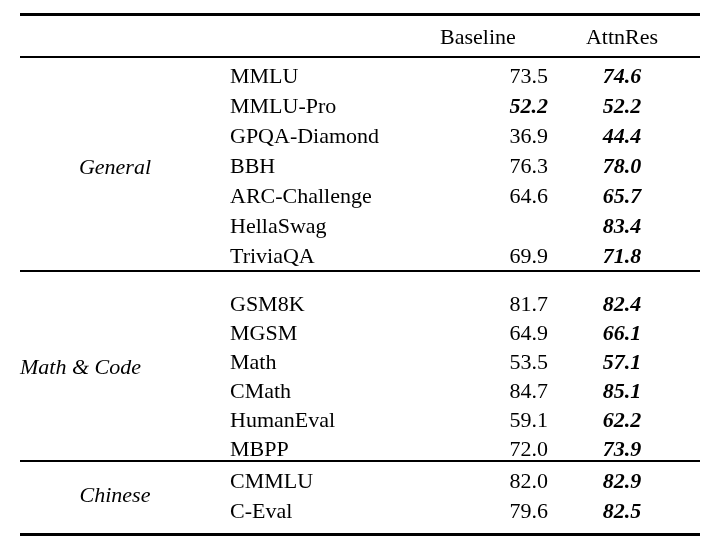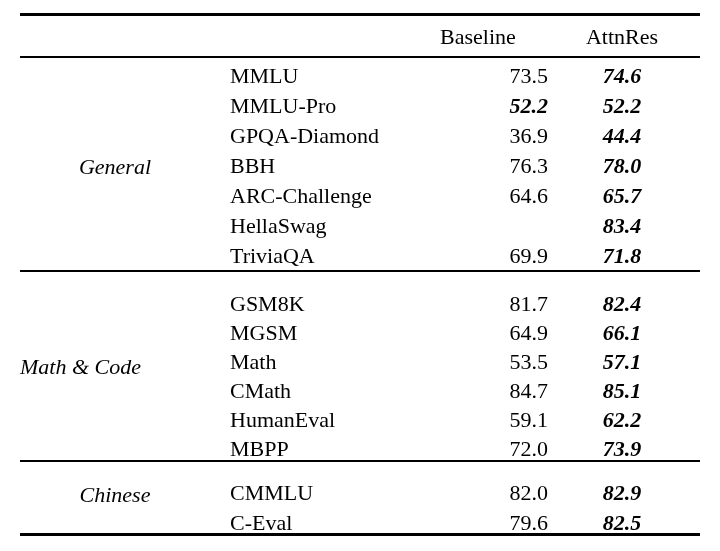--- a/index.html
+++ b/index.html
@@ -57,21 +57,21 @@
   .group-label.g2 { top: 482px; }
 
   .group-rows {
     position: absolute;
     left: 0;
     width: 720px;
     box-sizing: border-box;
   }
   .group-rows.g0 { top: 58px;  height: 212px; padding-top: 3px; }
   .group-rows.g1 { top: 272px; height: 188px; padding-top: 8px; margin-top: 9px; }
-  .group-rows.g2 { top: 462px; height: 71px;  padding-top: 16px; }
+  .group-rows.g2 { top: 462px; height: 71px;  padding-top: 4px; }
 
   .bench-row {
     position: relative;
     width: 720px;
   }
   .group-rows.g0 .bench-row { height: 30px; }
   .group-rows.g1 .bench-row { height: 29px; }
   .group-rows.g2 .bench-row { height: 30px; }
 
   .bench-row span {

